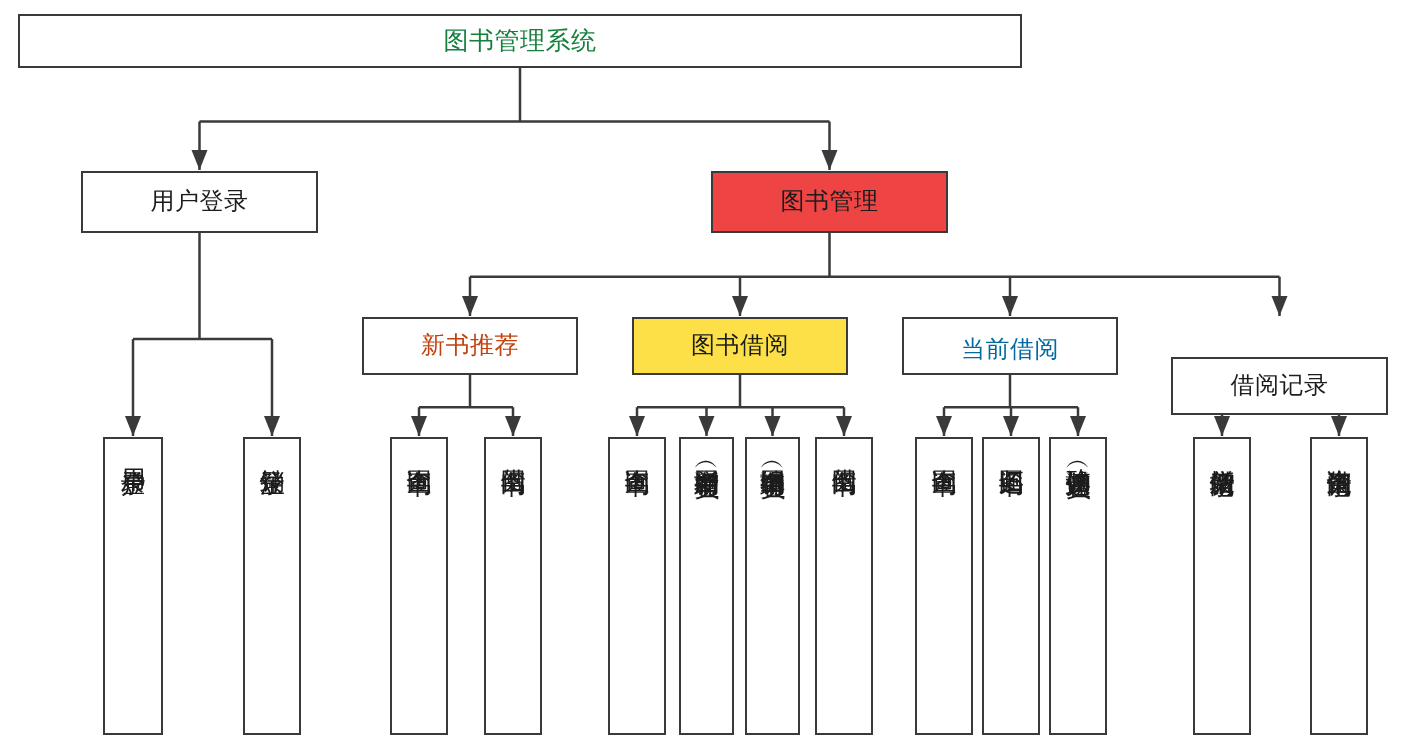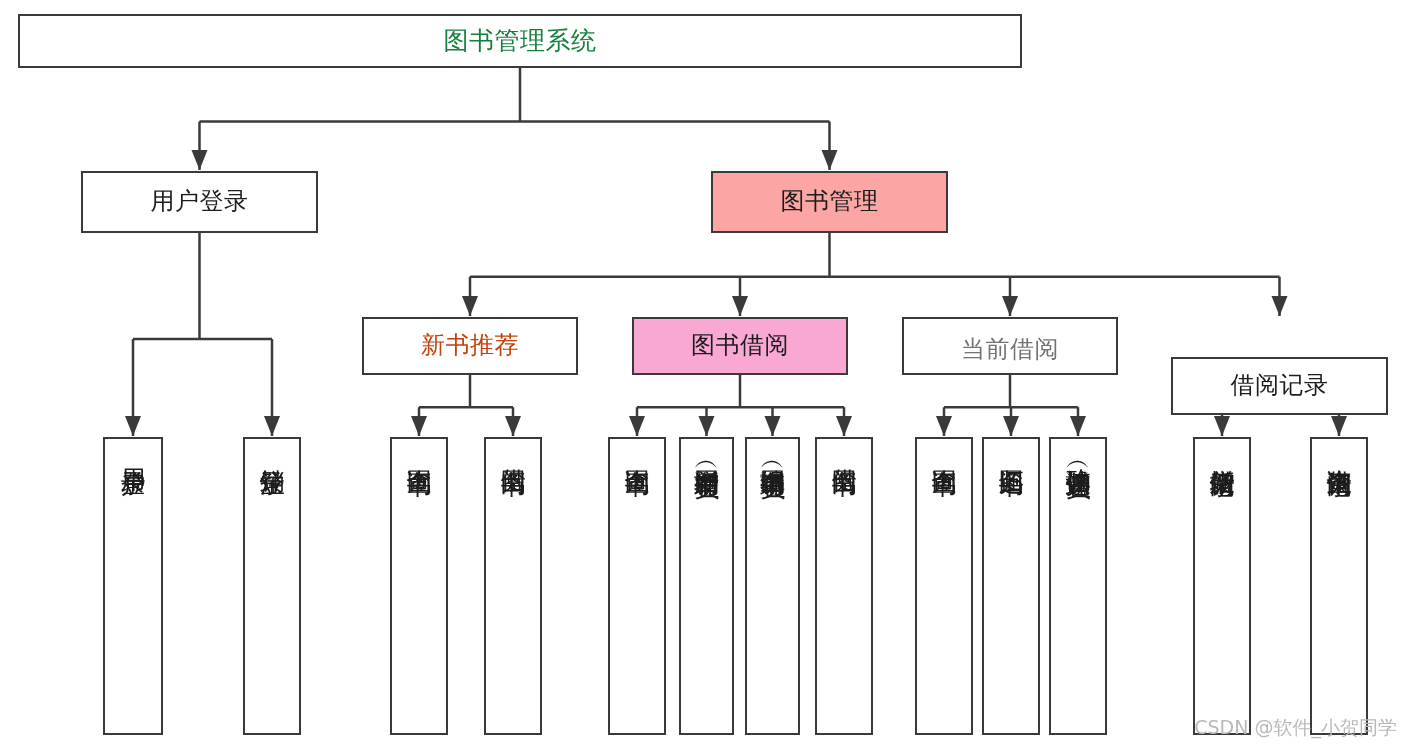--- a/index.html
+++ b/index.html
@@ -130,31 +130,31 @@
       <line x1="1339" y1="407.24" x2="1339" y2="436" stroke="#3a3a3a" stroke-width="2.5"></line>
       <path d="M 1331 416 L 1347 416 L 1339 436 Z" fill="#3a3a3a"></path>
     </svg>
   <div id="nodes-layer">
       <div class="node horizontal root" style="left: 18px; top: 14px; width: 1004px; height: 54px; border-color: rgb(58, 58, 58); background: rgb(255, 255, 255);">
         <span class="node-label" style="color: #15803d;">图书管理系统</span>
       </div>
       <div class="node horizontal" style="left: 81px; top: 171px; width: 237px; height: 62px; border-color: rgb(58, 58, 58); background: rgb(255, 255, 255);">
         <span class="node-label" style="color: rgb(28, 28, 28);">用户登录</span>
       </div>
-      <div class="node horizontal" style="left: 711px; top: 171px; width: 237px; height: 62px; border-color: rgb(58, 58, 58); background: #fca5a5;">
+      <div class="node horizontal" style="left: 711px; top: 171px; width: 237px; height: 62px; border-color: rgb(58, 58, 58); background: #ef4444;">
         <span class="node-label" style="color: rgb(28, 28, 28);">图书管理</span>
       </div>
       <div class="node horizontal" style="left: 362px; top: 317px; width: 216px; height: 58px; border-color: rgb(58, 58, 58); background: rgb(255, 255, 255);">
         <span class="node-label" style="color: #c2410c;">新书推荐</span>
       </div>
-      <div class="node horizontal" style="left: 632px; top: 317px; width: 216px; height: 58px; border-color: rgb(58, 58, 58); background: #f9a8d4;">
+      <div class="node horizontal" style="left: 632px; top: 317px; width: 216px; height: 58px; border-color: rgb(58, 58, 58); background: #fde047;">
         <span class="node-label" style="color: rgb(28, 28, 28);">图书借阅</span>
       </div>
       <div class="node horizontal" style="left: 902px; top: 317px; width: 216px; height: 58px; border-color: rgb(58, 58, 58); background: rgb(255, 255, 255);">
-        <span class="node-label" style="color: #737373; margin-top: 7px;">当前借阅</span>
+        <span class="node-label" style="color: #0369a1; margin-top: 7px;">当前借阅</span>
       </div>
       <div class="node horizontal" style="left: 1171px; top: 317px; width: 217px; height: 58px; border-color: rgb(58, 58, 58); background: rgb(255, 255, 255); margin-top: 40px;">
         <span class="node-label" style="color: rgb(28, 28, 28);">借阅记录</span>
       </div>
       <div class="node vertical" style="left: 103px; top: 437px; width: 60px; height: 298px; border-color: rgb(58, 58, 58); background: rgb(255, 255, 255);">
         <span class="node-label" style="color: rgb(28, 28, 28);">用户登录</span>
       </div>
       <div class="node vertical" style="left: 243px; top: 437px; width: 58px; height: 298px; border-color: rgb(58, 58, 58); background: rgb(255, 255, 255);">
         <span class="node-label" style="color: rgb(28, 28, 28);">注销登录</span>
       </div>
@@ -185,14 +185,13 @@
       <div class="node vertical" style="left: 1049px; top: 437px; width: 58px; height: 298px; border-color: rgb(58, 58, 58); background: rgb(255, 255, 255);">
         <span class="node-label" style="color: rgb(28, 28, 28);">确认归还（管理员）</span>
       </div>
       <div class="node vertical" style="left: 1193px; top: 437px; width: 58px; height: 298px; border-color: rgb(58, 58, 58); background: rgb(255, 255, 255);">
         <span class="node-label" style="color: rgb(28, 28, 28);">新增借阅记录</span>
       </div>
       <div class="node vertical" style="left: 1310px; top: 437px; width: 58px; height: 298px; border-color: rgb(58, 58, 58); background: rgb(255, 255, 255);">
         <span class="node-label" style="color: rgb(28, 28, 28);">查询借阅记录</span>
       </div>
     </div>
-  <div id="watermark">CSDN @软件_小贺同学</div>
 </div>
 
 </body></html>

